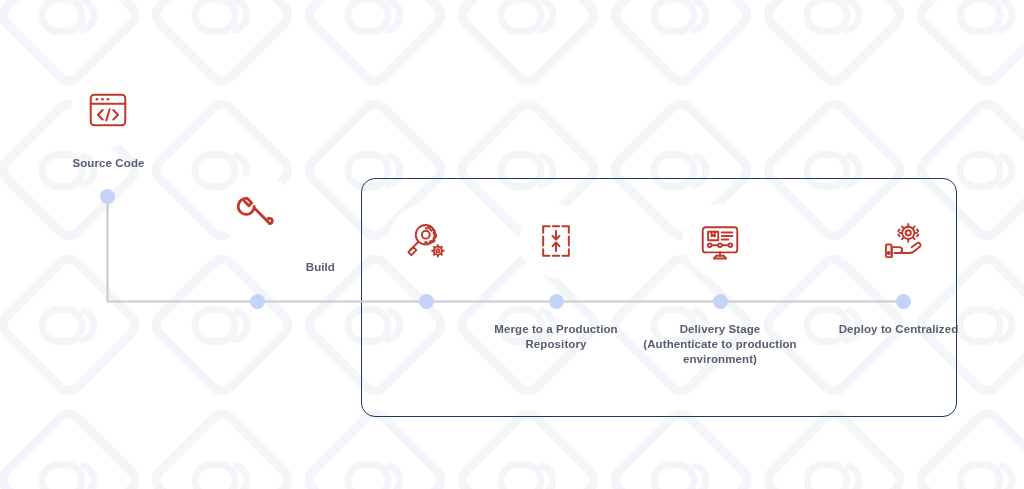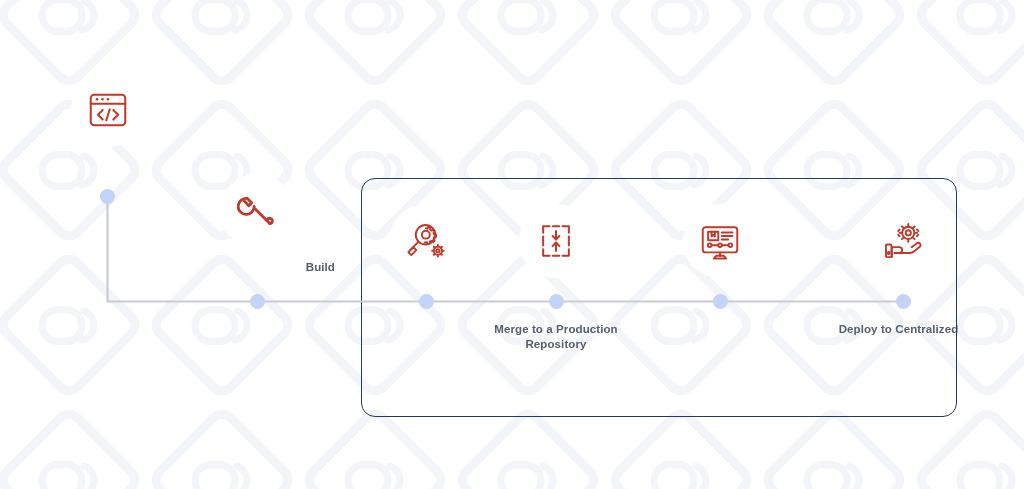--- a/index.html
+++ b/index.html
@@ -150,20 +150,21 @@
         <line x1="6" y1="17.5" x2="42" y2="17.5"></line>
         <circle cx="12.5" cy="12.8" r="1.35" fill="#c0392b" stroke="none"></circle>
         <circle cx="18.2" cy="12.8" r="1.35" fill="#c0392b" stroke="none"></circle>
         <circle cx="23.9" cy="12.8" r="1.35" fill="#c0392b" stroke="none"></circle>
         <polyline points="18.5,24 13.5,29 18.5,34"></polyline>
         <polyline points="29.5,24 34.5,29 29.5,34"></polyline>
         <line x1="25.8" y1="23.2" x2="22.2" y2="34.8"></line>
       </g>
     </svg>
   </div>
+  <div class="stage-label" id="source-code-label">Source Code</div>
 
   <div class="icon-disc" id="build-disc">
     <svg width="40" height="40" viewBox="0 0 48 48">
       <g fill="none" stroke="#c0392b" stroke-width="3.4" stroke-linecap="round" stroke-linejoin="round">
         <path d="M20.6 18.4 a9.6 9.6 0 1 1 -8.2 -9.4 l5.2 5.2 l-3.4 3.4 l-5.2 -5.2"></path>
         <line x1="21.6" y1="21.4" x2="38.6" y2="38.4"></line>
         <path d="M36.4 34.4 a3.2 3.2 0 1 1 2.6 4.8"></path>
       </g>
     </svg>
   </div>
@@ -217,20 +218,23 @@
         <line x1="25.8" y1="22.4" x2="32.6" y2="22.4"></line>
         <line x1="12.4" y1="28.4" x2="35.6" y2="28.4"></line>
         <circle cx="13.2" cy="28.4" r="1.9" fill="#ffffff"></circle>
         <circle cx="24.0" cy="28.4" r="1.9" fill="#ffffff"></circle>
         <circle cx="34.8" cy="28.4" r="1.9" fill="#ffffff"></circle>
         <line x1="24" y1="35.9" x2="24" y2="39.4"></line>
         <path d="M17.6 42.2 l2.4 -2.8 h8 l2.4 2.8 z"></path>
       </g>
     </svg>
   </div>
+  <div class="stage-label" id="delivery-label">Delivery Stage
+(Authenticate to production
+environment)</div>
 
   <div class="icon-disc" id="deploy-disc">
     <svg width="46" height="46" viewBox="0 0 48 48">
       <g fill="none" stroke="#c0392b" stroke-width="2" stroke-linecap="round" stroke-linejoin="round">
         <circle cx="29.5" cy="15.5" r="6.4"></circle>
         <circle cx="29.5" cy="15.5" r="2.7"></circle>
         <path d="M29.5 6.2 v2.6 M29.5 22.2 v2.6 M20.2 15.5 h2.6 M36.2 15.5 h2.6
                  M22.9 8.9 l1.9 1.9 M34.2 20.2 l1.9 1.9 M36.1 8.9 l-1.9 1.9 M24.8 20.2 l-1.9 1.9"></path>
         <path d="M38.6 12.0 l1.4 1.6 M38.6 19.0 l1.4 -1.6 M20.4 12.0 l-1.4 1.6 M20.4 19.0 l-1.4 -1.6"></path>
         <rect x="6.2" y="27.6" width="5.8" height="13.2" rx="1.2"></rect>

